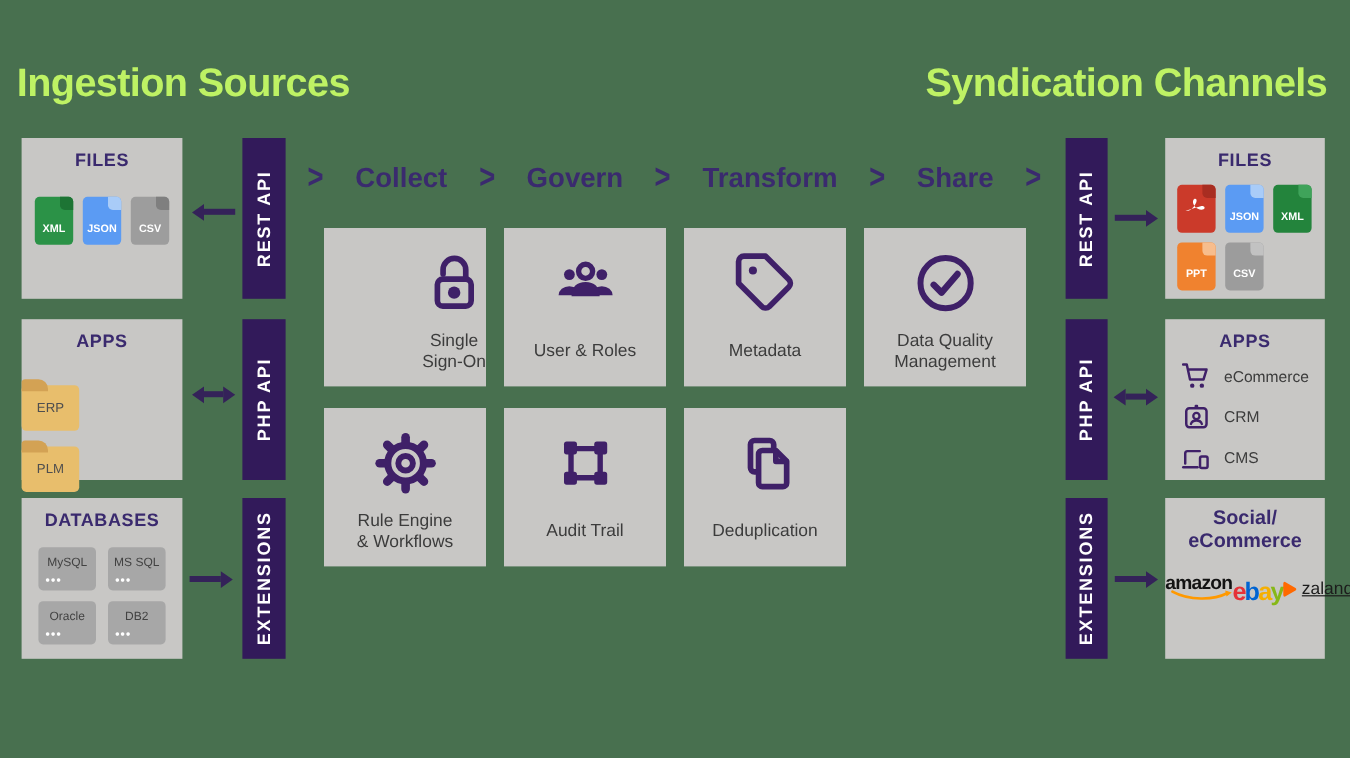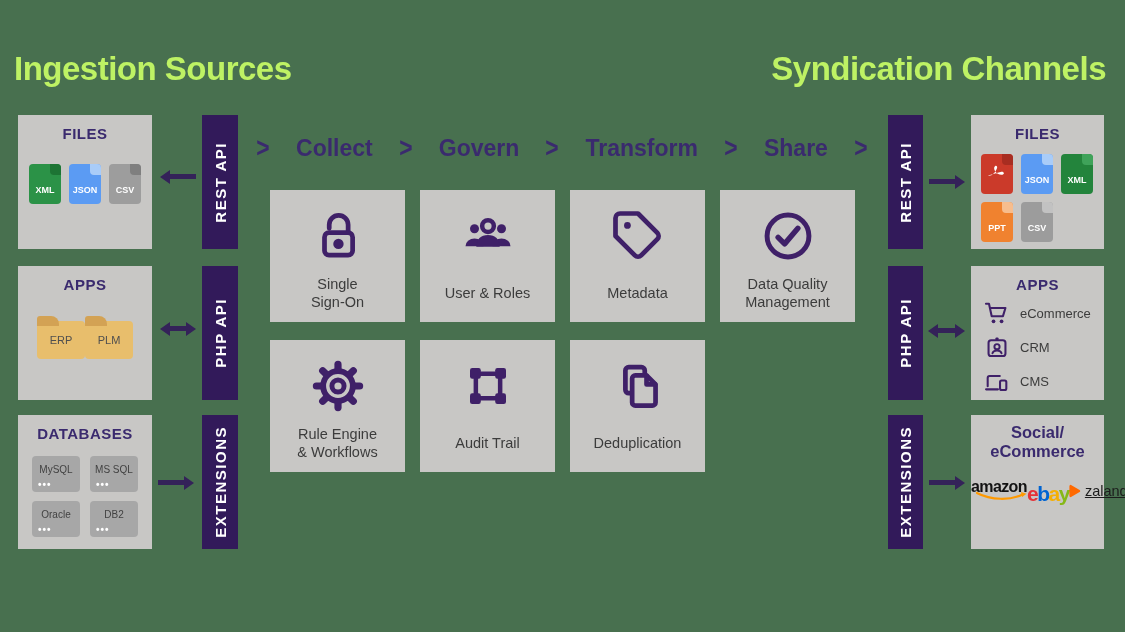--- a/index.html
+++ b/index.html
@@ -36,21 +36,21 @@
   .f-xml{background:#2b9247}.f-xml .fold{background:#1d7434}
   .f-xml2{background:#23843c}.f-xml2 .fold{background:#3fa35a}
   .f-json{background:#5b9bf3}.f-json .fold{background:#a9ccf8}
   .f-csv{background:#9d9d9d}.f-csv .fold{background:#7f7f7f}
   .f-csv2{background:#9c9c9c}.f-csv2 .fold{background:#c2c2c2}
   .f-pdf{background:#cb3a2a}.f-pdf .fold{background:#a82d21}
   .f-ppt{background:#f0822f}.f-ppt .fold{background:#f7bd8d}
   .pdflogo{position:absolute;top:9px;left:5px;}
 
   
-  .folders{display:flex;justify-content:center;margin-top:28px;}
+  .folders{display:flex;justify-content:center;gap:13px;margin-top:28px;flex-direction:column;}
   .folder{width:48px;height:38px;background:#e8be6c;border-radius:4px;position:relative;display:flex;
           align-items:center;justify-content:center;font-size:11px;color:#4f4f4f;}
   .folder::before{content:"";position:absolute;top:-5px;left:0;width:22px;height:10px;background:#d3a254;border-radius:3px 8px 0 0;}
 
   
   .chips{display:grid;grid-template-columns:48px 48px;gap:9px 10px;justify-content:center;margin-top:14px;}
   .chip{width:48px;height:36px;background:#a7a7a7;border-radius:4px;position:relative;font-size:10px;
         color:#424242;text-align:center;padding-top:8px;box-sizing:border-box;}
   .chip::after{content:"\2022\2022\2022";position:absolute;left:6px;bottom:2px;color:#fff;font-size:10px;letter-spacing:1px;font-weight:700;}
 
@@ -154,21 +154,21 @@
       <span>PHP API</span>
     </div>
   <div class="vbar" style="left:202px;top:415px;height:134px;">
       <span>EXTENSIONS</span>
     </div>
 
   <div class="harrow al" style="left:170px;top:174px;width:26px;"></div>
   <div class="harrow al ar" style="left:170px;top:326px;width:16px;"></div>
   <div class="harrow ar" style="left:158px;top:480px;width:26px;"></div>
 
-  <div class="feature" style="left:270px;top:190px;">
+  <div class="feature" style="left:270px;top:190px;align-items:flex-end;">
     <div class="ic">
       <svg class="icon" width="54" height="54" viewBox="0 0 24 24">
         <path d="M16.5 10.5 V7 a4.2 4.2 0 0 0 -8.4 0 V8.6"></path>
         <rect x="6" y="10.5" width="12.5" height="10" rx="2"></rect>
         <circle class="fl" cx="12.2" cy="15.5" r="2.3"></circle>
       </svg>
     </div>
     <div class="lbl">Single
 Sign-On</div>
   </div>

